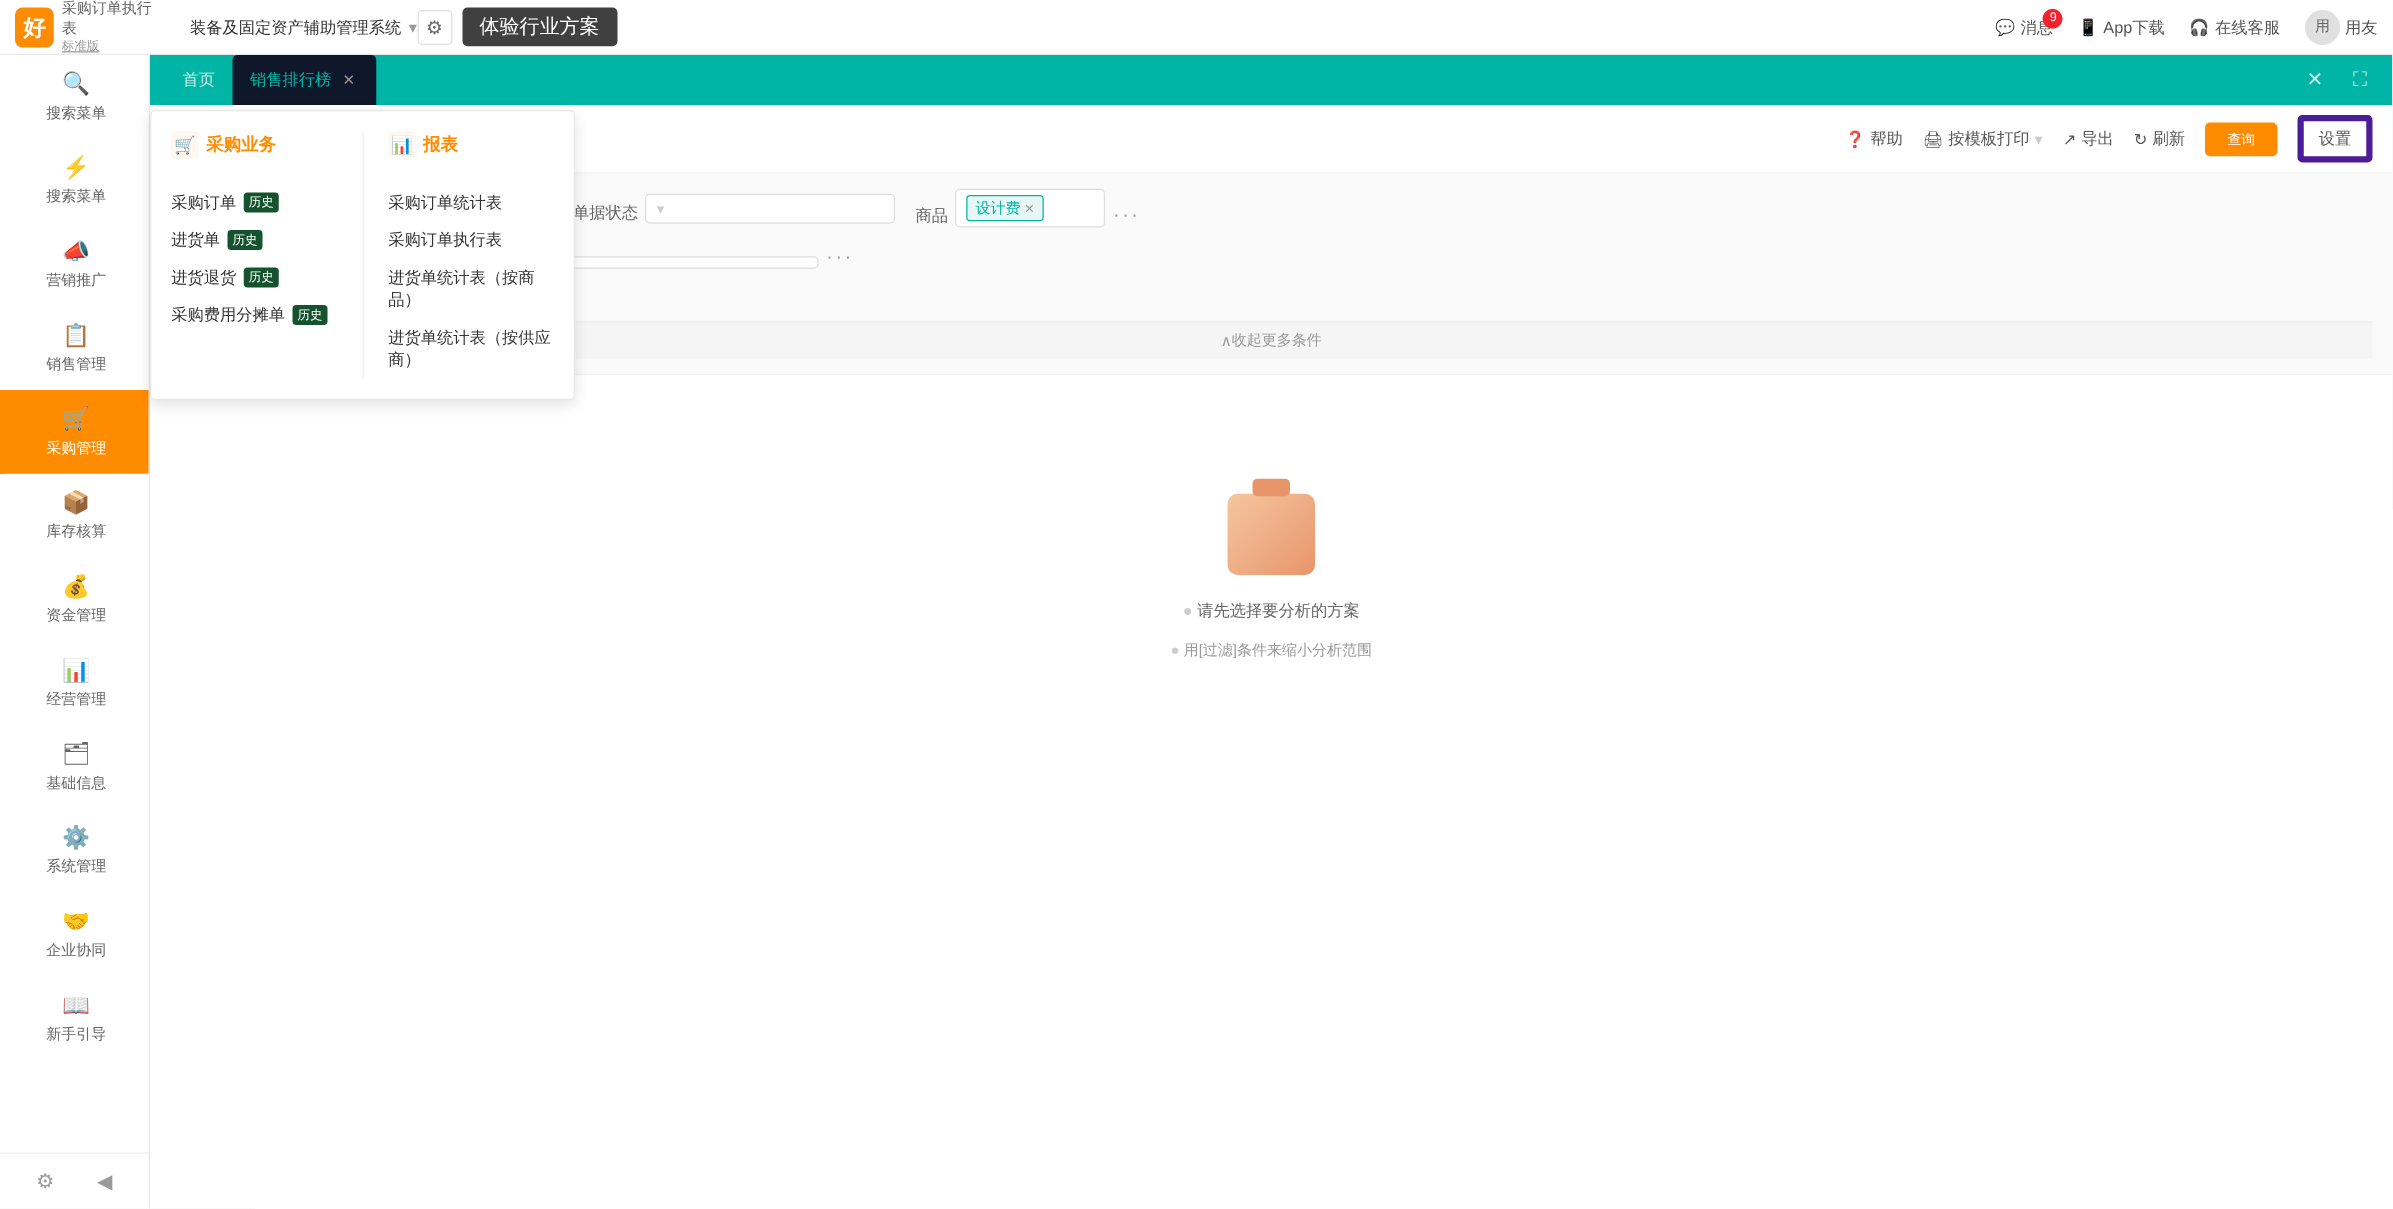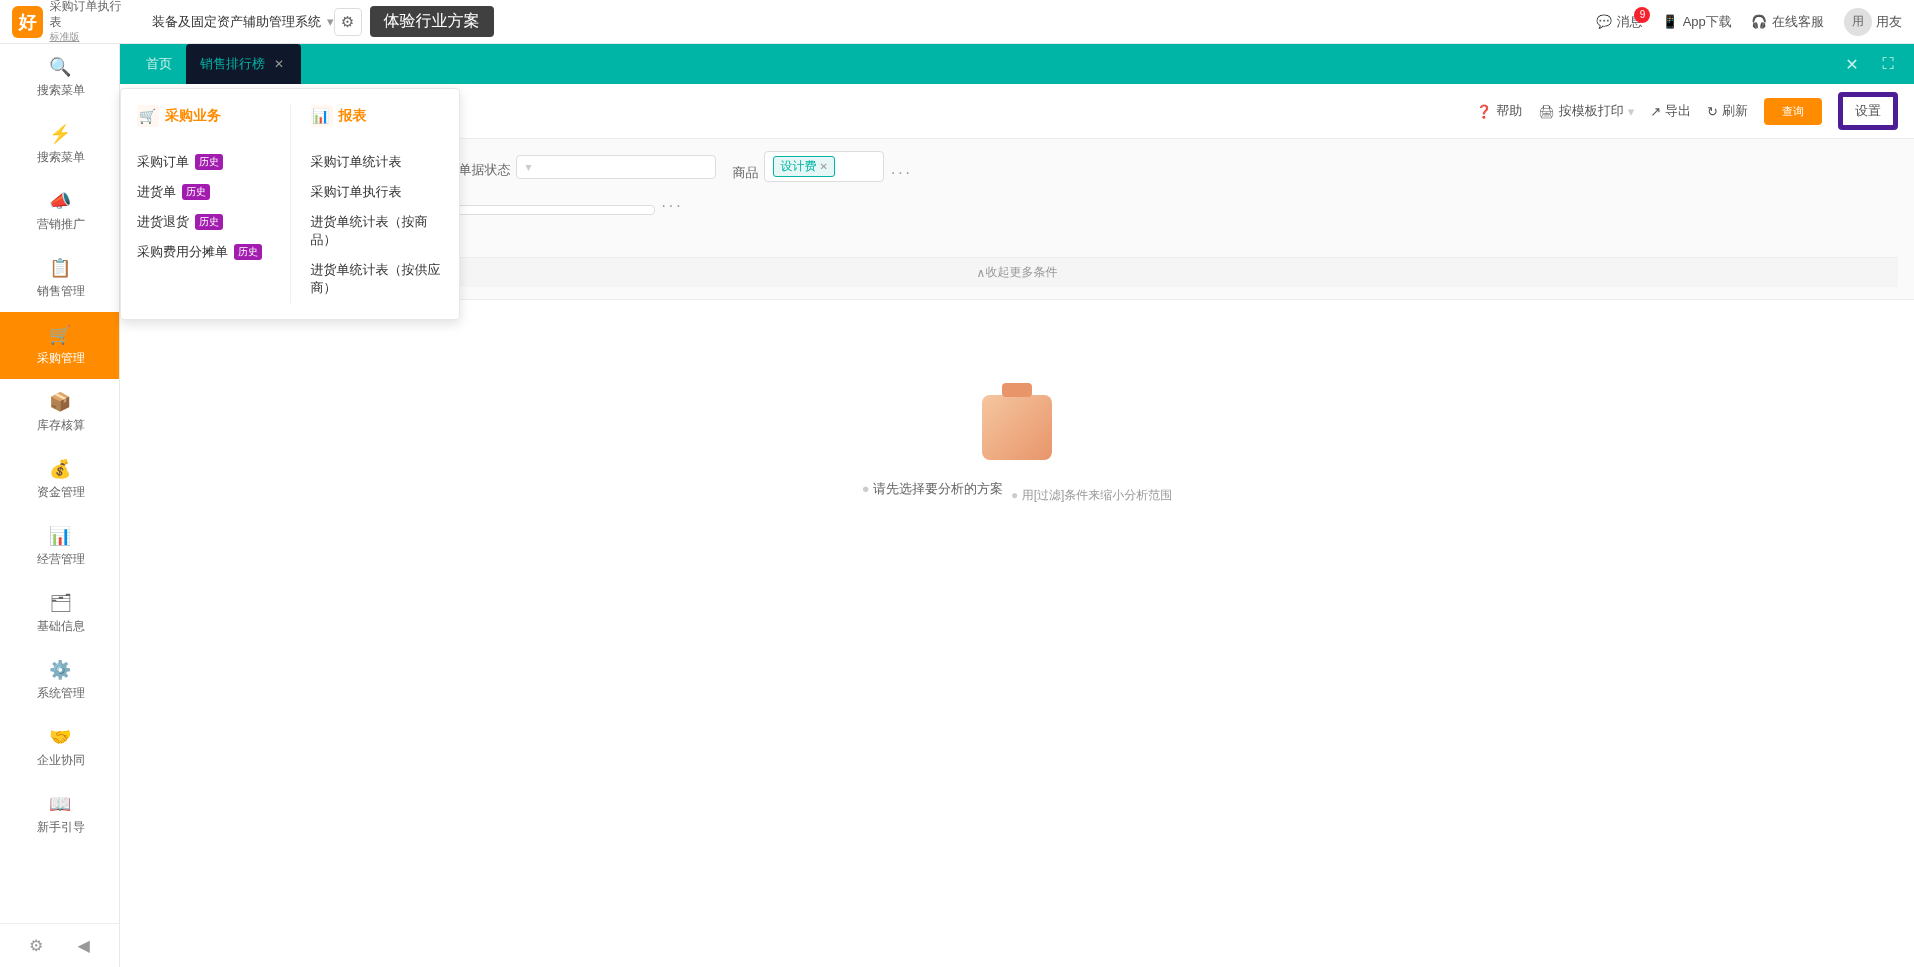--- a/index.html
+++ b/index.html
@@ -253,21 +253,21 @@
       width: 22px; height: 22px;
       background: #fff7f0; border-radius: 3px;
       display: flex; align-items: center; justify-content: center;
       font-size: 14px;
     }
     .dropdown-item {
       display: flex; align-items: center; gap: 6px;
       padding: 6px 0; cursor: pointer; color: #333; font-size: 13px;
     }
     .hist-badge {
-      background: #a21caf; color: #fff;
+      background: #14532d; color: #fff;
       border-radius: 3px; font-size: 10px;
       padding: 1px 4px; white-space: nowrap;
     }
     .dropdown-divider {
       width: 1px; background: #f0f0f0; margin: 0 4px;
     }
   </style>
 </head>
 <body>
 
@@ -460,21 +460,21 @@
         <div class="collapse-bar">
           <span>∧</span>
           <span>收起更多条件</span>
         </div>
       </div>
 
       <div class="empty-state">
         <div class="empty-icon">
           <div class="empty-icon-shape"></div>
         </div>
-        <div style="display:flex; flex-direction:row; gap:8px; align-items:flex-end;">
+        <div style="display:flex; flex-direction:column; gap:8px; align-items:center;">
           <div class="empty-text">
             <span style="color:#ccc;">●</span>
             <span>请先选择要分析的方案</span>
           </div>
           <div class="empty-subtext">
             <span style="color:#ccc;">●</span>
             <span>用[过滤]条件来缩小分析范围</span>
           </div>
         </div>
       </div>

